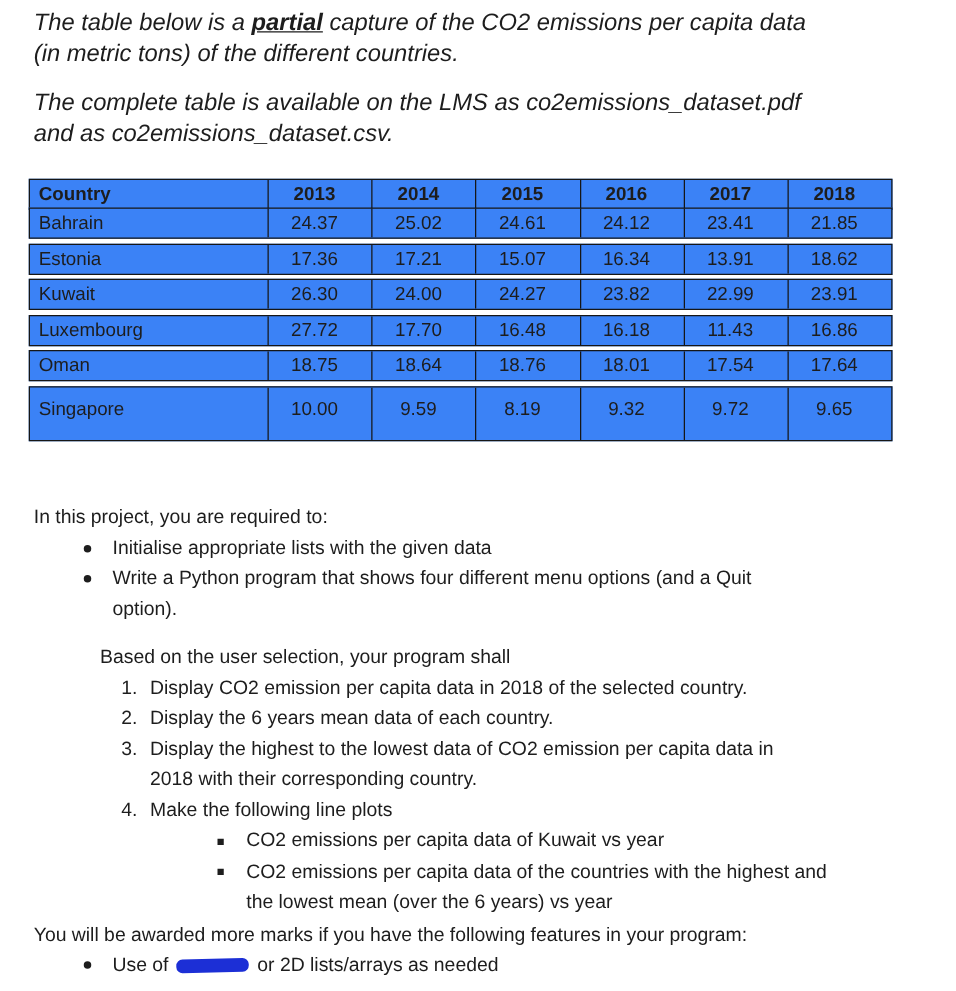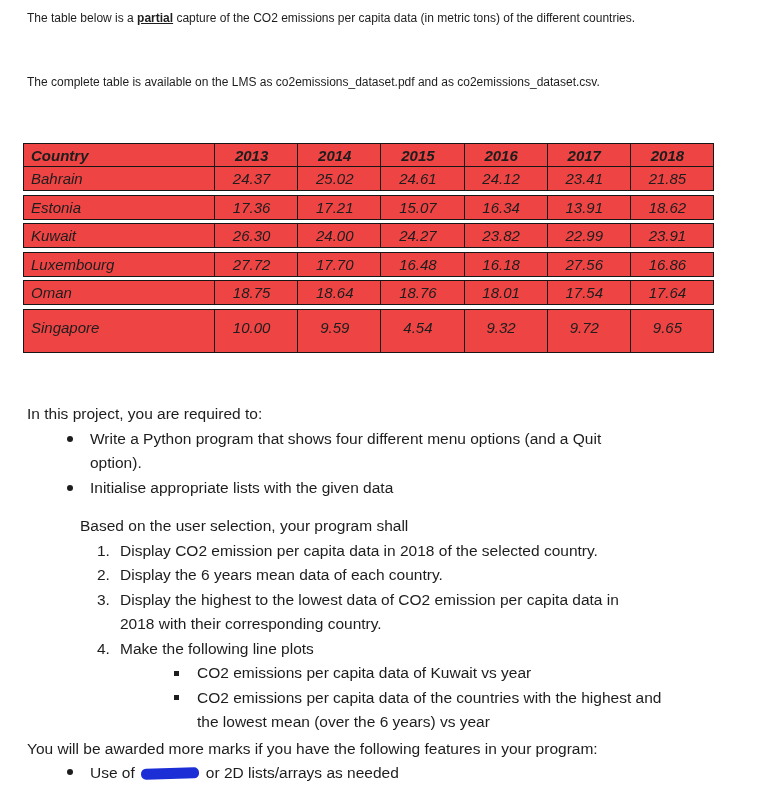--- a/index.html
+++ b/index.html
@@ -6,30 +6,30 @@
   html,body { background:#ffffff; }
   body {
     width:765px; height:793px; overflow:hidden; position:relative;
     font-family:"Liberation Sans","DejaVu Sans",sans-serif;
     color:#1d1d1d;
     -webkit-font-smoothing:antialiased;
   }
   .page { position:relative; width:765px; height:793px; background:#fff; }
 
   
-  .para { position:absolute; left:27px; font-size:12px; line-height:25px; }
+  .para { position:absolute; left:27px; font-size:19px; line-height:25px;font-style:italic; }
   #para1 { top:6px;  width:640px; }
   #para2 { top:70px; width:640px; }
   .emph  { font-weight:bold; text-decoration:underline; }
 
   
   .datatable { position:absolute; left:23px; top:143px; width:691px; }
   .trow {
-    display:flex; border:1.6px solid #161616; background:#ef4444;
-    height:25px; overflow:hidden;font-style:italic;
+    display:flex; border:1.6px solid #161616; background:#3b82f6;
+    height:25px; overflow:hidden;
   }
   .trow.gap   { margin-top:3.5px; }
   .trow.merge { margin-top:-1.6px; }
   .trow.tall  { height:44px; }
   .tc { line-height:20px; padding-top:2px; font-size:15px; white-space:nowrap; }
   .trow.tall .tc { padding-top:8px; }
   .c-country { flex:0 0 190px; padding-left:7px; text-align:left; }
   .c-val { flex:1 1 0; text-align:center; padding-right:9px; border-left:1.6px solid #161616; }
   .th { font-weight:bold; }
 
@@ -110,50 +110,50 @@
       <div class="tc c-val">22.99</div>
       <div class="tc c-val">23.91</div>
     </div>
 
     <div class="trow gap">
       <div class="tc c-country">Luxembourg</div>
       <div class="tc c-val">27.72</div>
       <div class="tc c-val">17.70</div>
       <div class="tc c-val">16.48</div>
       <div class="tc c-val">16.18</div>
-      <div class="tc c-val">27.56</div>
+      <div class="tc c-val">11.43</div>
       <div class="tc c-val">16.86</div>
     </div>
 
     <div class="trow gap">
       <div class="tc c-country">Oman</div>
       <div class="tc c-val">18.75</div>
       <div class="tc c-val">18.64</div>
       <div class="tc c-val">18.76</div>
       <div class="tc c-val">18.01</div>
       <div class="tc c-val">17.54</div>
       <div class="tc c-val">17.64</div>
     </div>
 
     <div class="trow gap tall">
       <div class="tc c-country">Singapore</div>
       <div class="tc c-val">10.00</div>
       <div class="tc c-val">9.59</div>
-      <div class="tc c-val">4.54</div>
+      <div class="tc c-val">8.19</div>
       <div class="tc c-val">9.32</div>
       <div class="tc c-val">9.72</div>
       <div class="tc c-val">9.65</div>
     </div>
   </div>
 
   <div class="reqs">
     <div>In this project, you are required to:</div>
 
+    <div class="bullet">Initialise appropriate lists with the given data</div>
     <div class="bullet b-wrap">Write a Python program that shows four different menu options (and a Quit option).</div>
-    <div class="bullet">Initialise appropriate lists with the given data</div>
 
     <div class="menu-intro">Based on the user selection, your program shall</div>
 
     <div class="nrow">
       <div class="nmark">1.</div>
       <div>Display CO2 emission per capita data in 2018 of the selected country.</div>
     </div>
     <div class="nrow">
       <div class="nmark">2.</div>
       <div>Display the 6 years mean data of each country.</div>

